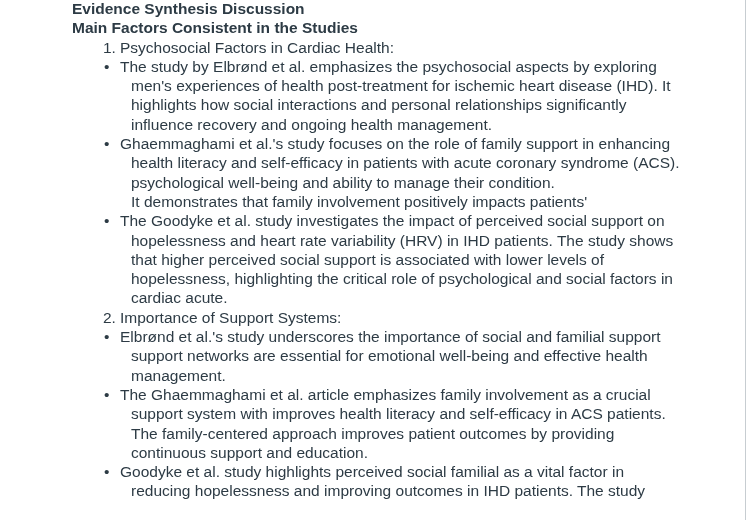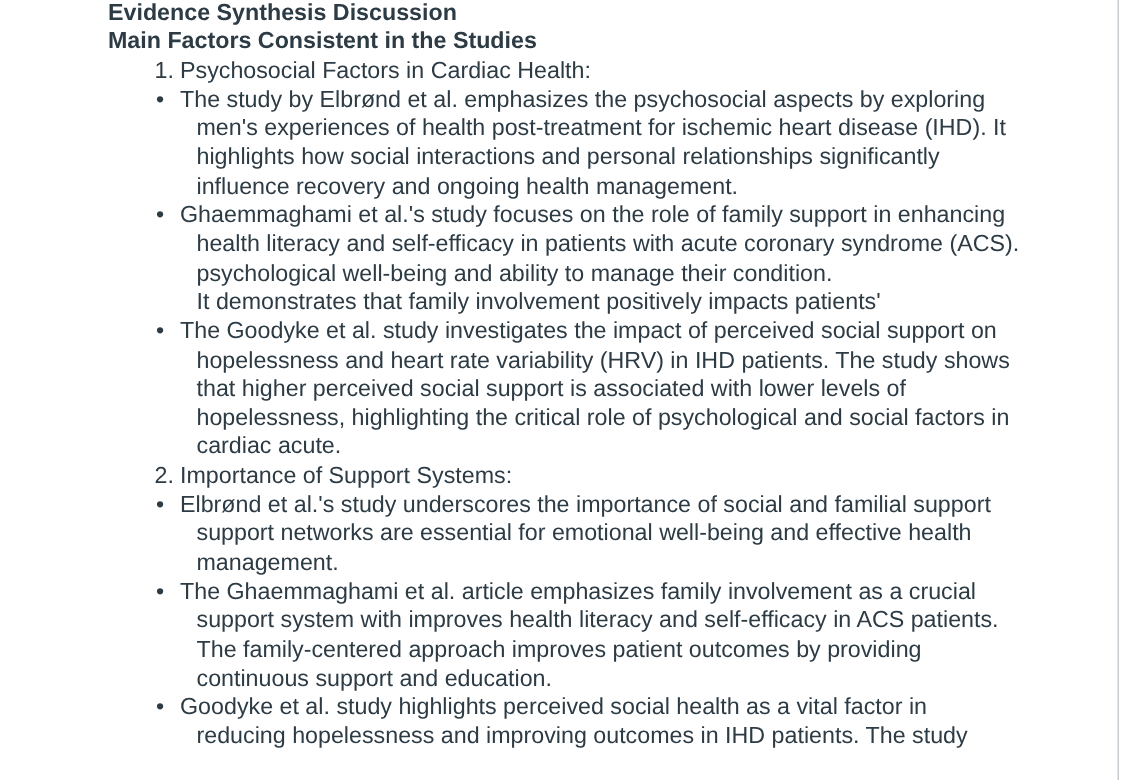--- a/index.html
+++ b/index.html
@@ -91,19 +91,19 @@
   <div class="line bc">management.</div>
 
   <div class="line b1">
     <span class="dot">•</span><span>The Ghaemmaghami et al. article emphasizes family involvement as a crucial</span>
   </div>
   <div class="line bc">support system with improves health literacy and self-efficacy in ACS patients.</div>
   <div class="line bc">The family-centered approach improves patient outcomes by providing</div>
   <div class="line bc">continuous support and education.</div>
 
   <div class="line b1">
-    <span class="dot">•</span><span>Goodyke et al. study highlights perceived social health as a vital factor in</span>
+    <span class="dot">•</span><span>Goodyke et al. study highlights perceived social familial as a vital factor in</span>
   </div>
   <div class="line bc">reducing hopelessness and improving outcomes in IHD patients. The study</div>
 
 </div>
 
 <div class="divider"></div>
 
 </body></html>

